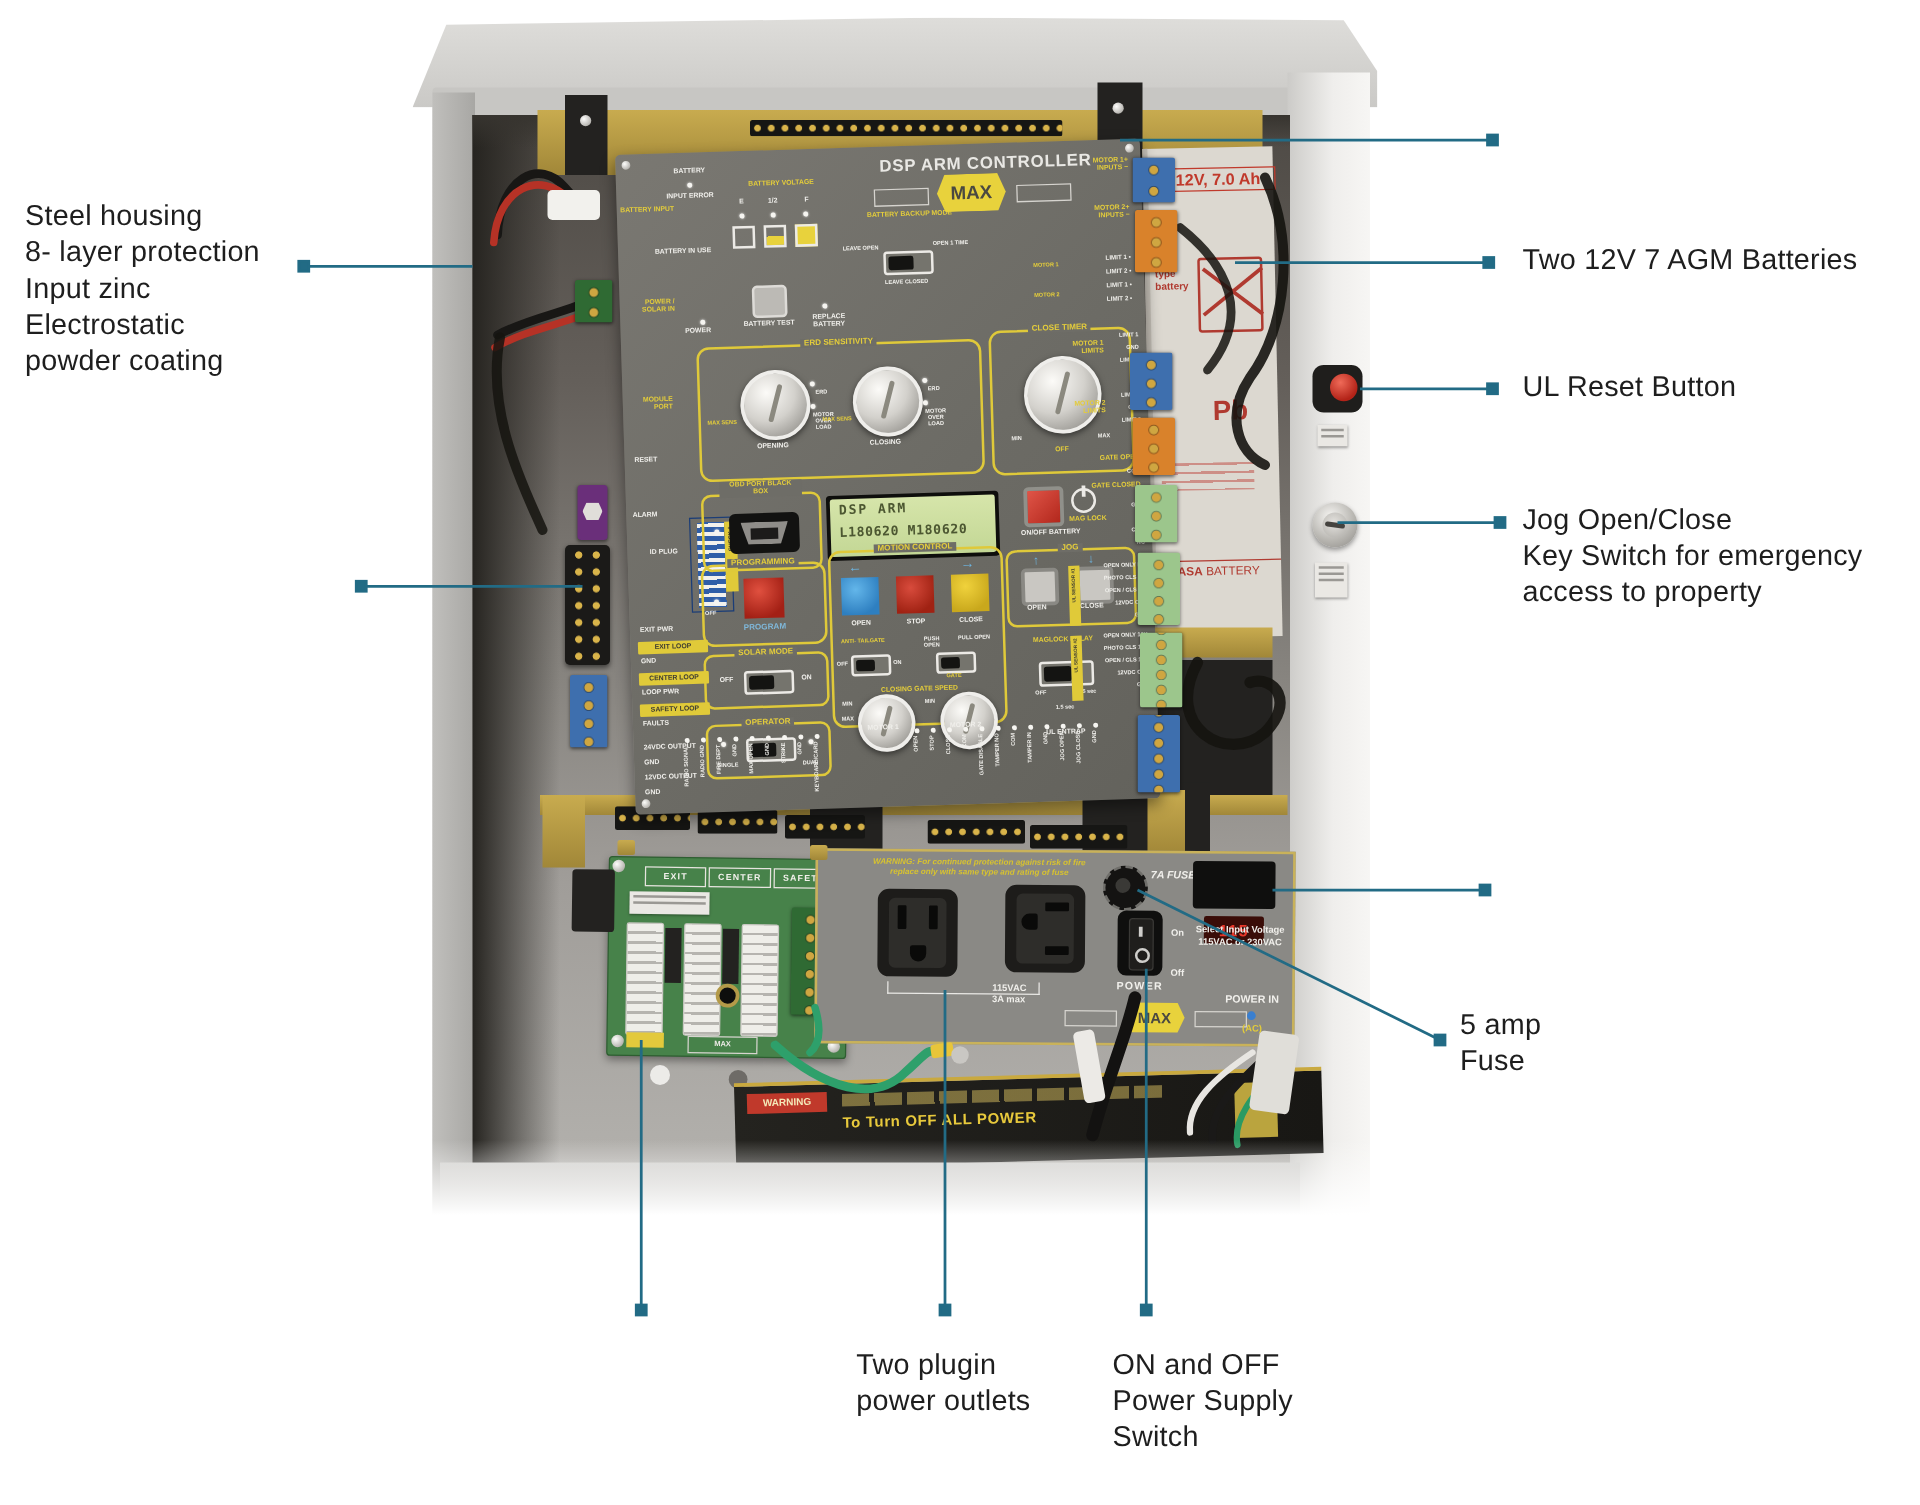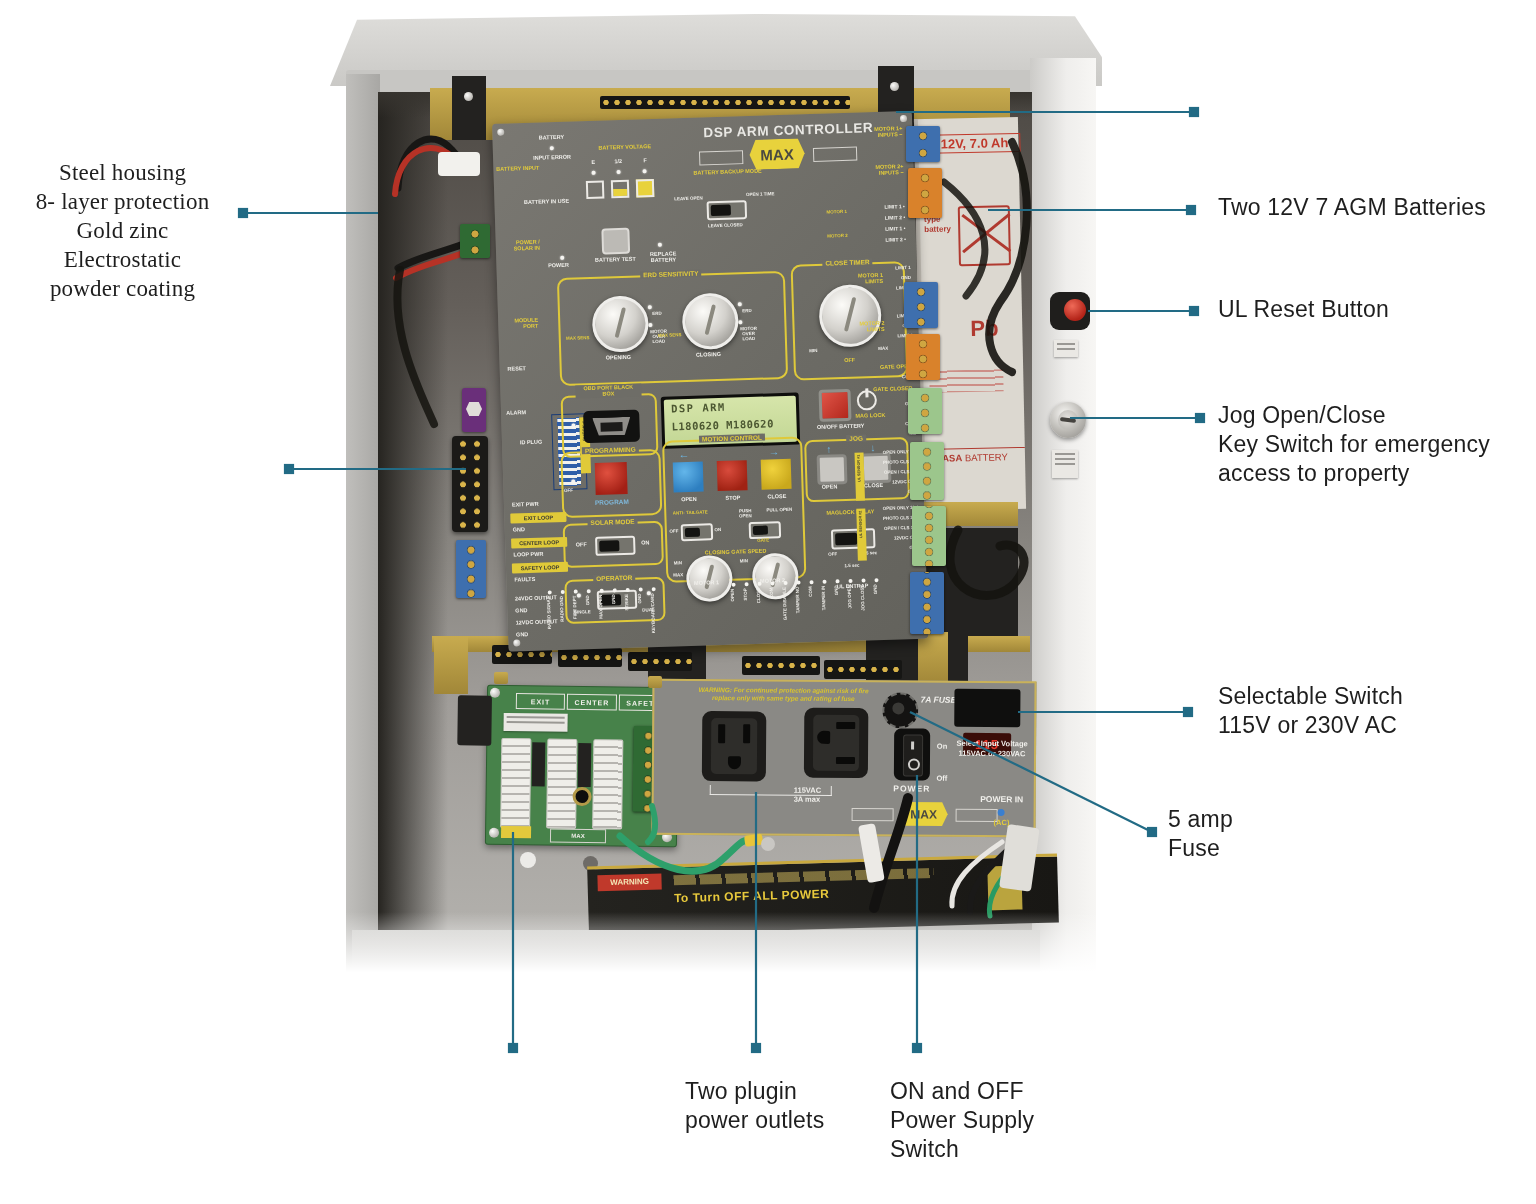--- a/index.html
+++ b/index.html
@@ -1,21 +1,21 @@
 <!DOCTYPE html>
 <html><head>
 <meta charset="utf-8">
 <style>
   html,body{margin:0;padding:0;background:#fff;}
   #c{position:relative;width:1536px;height:1204px;background:#fff;overflow:hidden;
      font-family:"Liberation Sans",sans-serif;}
   .a{position:absolute;}
   
   .callout{font-size:23px;line-height:29px;color:#1e1e1e;letter-spacing:.2px;}
-  .callout.r{text-align:center;font-family:Liberation Serif, serif;}
+  .callout.r{text-align:left;}
   
   .lid{background:linear-gradient(180deg,#dedddA,#cac9c6);
        clip-path:polygon(0% 100%,3.5% 8%,55% 0%,96.5% 3%,100% 60%,100% 100%);}
   .bodybox{background:#c7c6c3;border-radius:3px;}
   .rwall{background:linear-gradient(90deg,#ccCBC8,#efeeec 55%,#f7f6f4);}
   .lwall{background:linear-gradient(90deg,#c0bfbc,#a8a7a4);}
   .interior{background:linear-gradient(180deg,#4e4a45 0%,#645f5a 25%,#86837e 52%,#a09d99 72%,#b3b1ad 100%);}
   .interior::before{content:"";position:absolute;left:0;top:0;width:70px;height:100%;
        background:linear-gradient(90deg,#262420,rgba(38,36,32,0));}
   .interior::after{content:"";position:absolute;left:0;top:0;width:100%;height:26px;
@@ -666,39 +666,35 @@
       <line x1="756" y1="792" x2="756" y2="1048"></line>
         <rect x="752" y="1044" width="8" height="8"></rect>
       <line x1="917" y1="775" x2="917" y2="1048"></line>
         <rect x="913" y="1044" width="8" height="8"></rect>
     </g>
   </svg>
 
   <div class="a callout r" style="left:20px;top:158px;width:205px;z-index:61;">
     <div>Steel housing</div>
     <div>8- layer protection</div>
-    <div>Gold zinc</div>
+    <div>Input zinc</div>
     <div>Electrostatic</div>
     <div>powder coating</div>
   </div>
   <div class="a callout" style="left:1218px;top:193px;width:300px;z-index:61;">
     <div>Two 12V 7 AGM Batteries</div>
   </div>
   <div class="a callout" style="left:1218px;top:295px;width:300px;z-index:61;">
     <div>UL Reset Button</div>
   </div>
   <div class="a callout" style="left:1218px;top:401px;width:310px;z-index:61;">
     <div>Jog Open/Close</div>
     <div>Key Switch for emergency</div>
     <div>access to property</div>
   </div>
-  <div class="a callout" style="left:1218px;top:682px;width:300px;z-index:61;">
-    <div>Selectable Switch</div>
-    <div>115V or 230V AC</div>
-  </div>
   <div class="a callout" style="left:1168px;top:805px;width:200px;z-index:61;">
     <div>5 amp</div>
     <div>Fuse</div>
   </div>
   <div class="a callout" style="left:890px;top:1077px;width:200px;z-index:61;">
     <div>ON and OFF</div>
     <div>Power Supply</div>
     <div>Switch</div>
   </div>
   <div class="a callout" style="left:685px;top:1077px;width:200px;z-index:61;">

